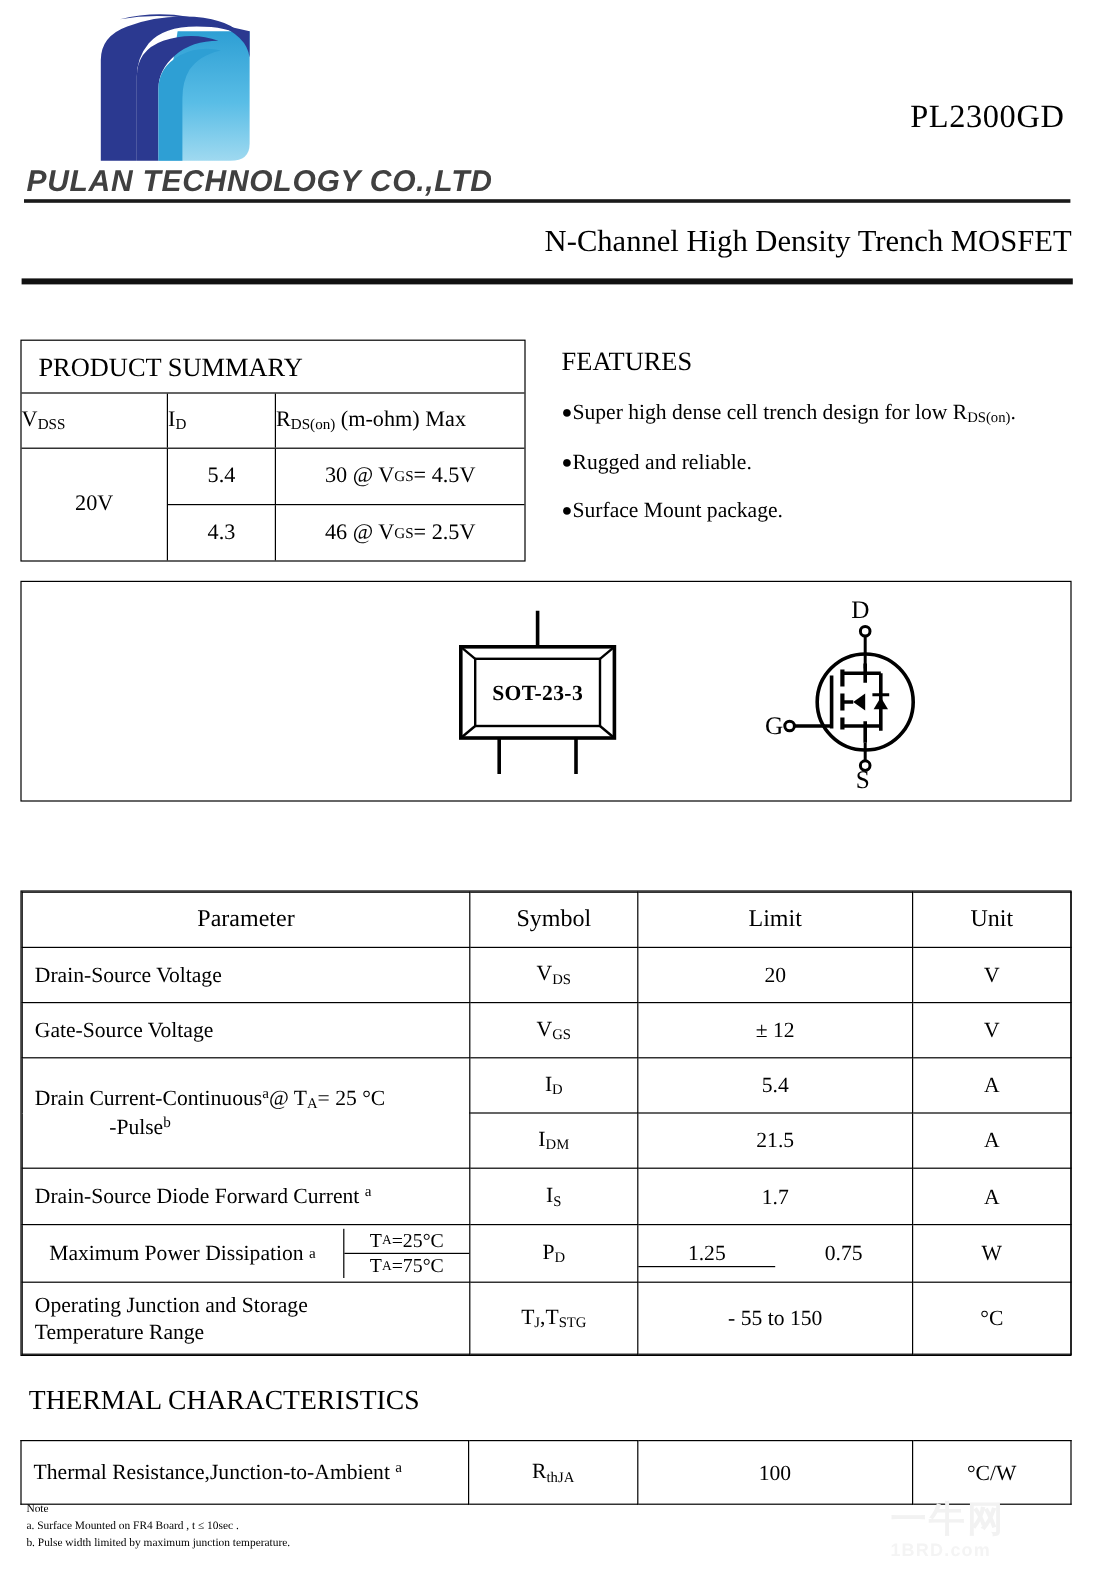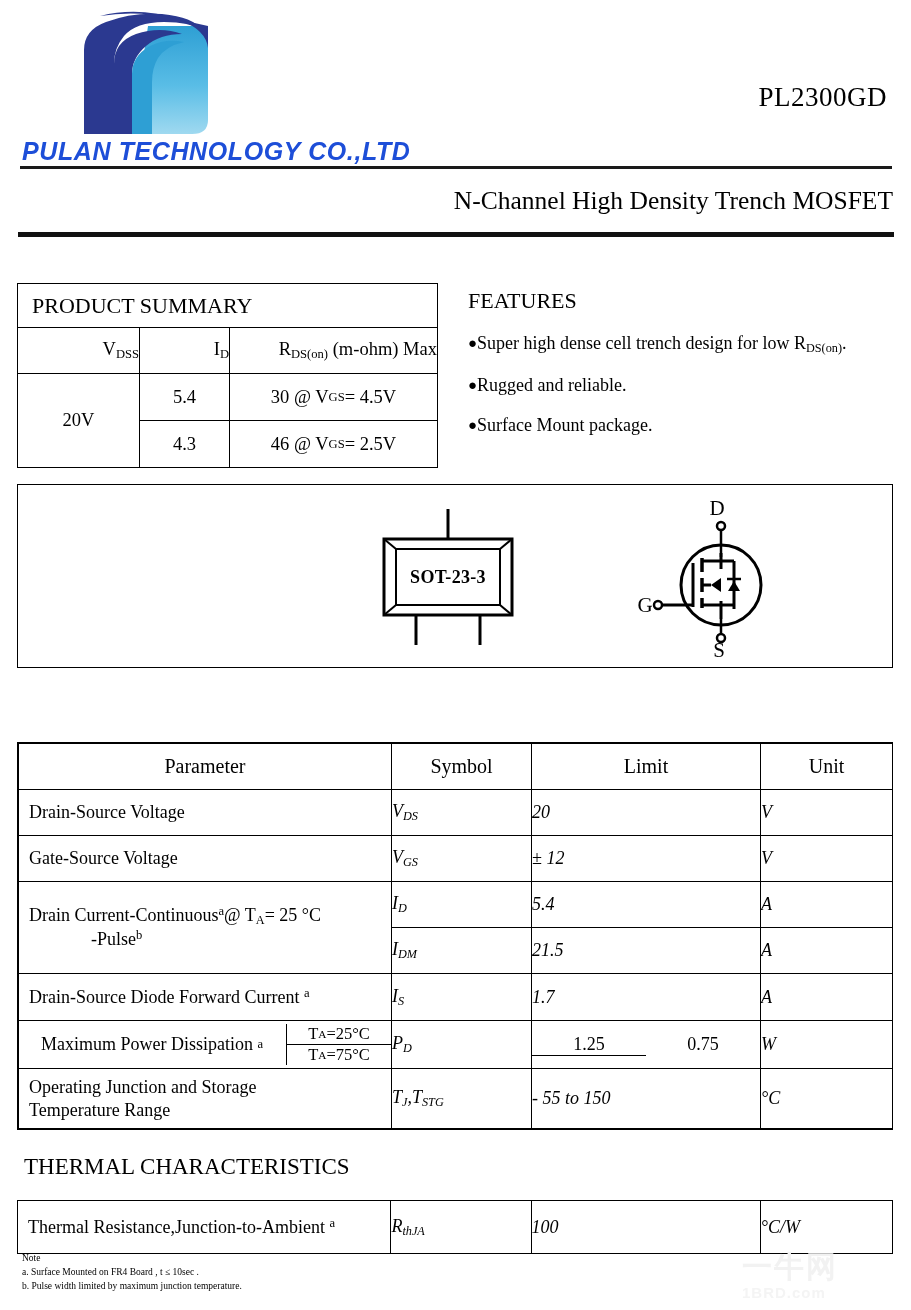--- a/index.html
+++ b/index.html
@@ -10,21 +10,21 @@
   .page{position:absolute;inset:0;}
 
   
   .header{position:absolute;left:0;top:0;width:911px;height:175px;}
   .logo-wrap{position:absolute;left:40px;top:8px;width:185px;height:135px;}
   .logo-wrap svg{display:block;}
   .company{
     position:absolute;left:22px;top:137px;
     font-family:"Liberation Sans","DejaVu Sans",sans-serif;
     font-style:italic;font-weight:bold;font-size:25px;letter-spacing:.6px;
-    color:#1d4ed8;white-space:nowrap;
+    color:#404040;white-space:nowrap;
   }
   .partno{
     position:absolute;right:24px;top:82px;
     font-size:27px;letter-spacing:.5px;white-space:nowrap;
   }
   .rule-thin{position:absolute;left:20px;top:166px;width:872px;height:3px;background:#1a1a1a;}
   .subtitle{
     position:absolute;right:18px;top:186px;
     font-size:25.5px;white-space:nowrap;
   }
@@ -41,21 +41,21 @@
     display:flex;align-items:center;padding-left:14px;font-size:22px;
   }
   .sum-grid{position:absolute;left:0;top:44px;width:100%;height:139px;}
   .sum-hdr{
     position:absolute;left:0;top:0;width:100%;height:46px;
     border-bottom:1.4px solid #000;box-sizing:border-box;display:flex;
   }
   .sum-hdr .c1{width:122px;border-right:1.4px solid #000;box-sizing:border-box;}
   .sum-hdr .c2{width:90px;border-right:1.4px solid #000;box-sizing:border-box;}
   .sum-hdr .c3{flex:1;}
-  .sum-hdr>div{display:flex;align-items:center;justify-content:flex-end;font-size:18.5px;}
+  .sum-hdr>div{display:flex;align-items:center;justify-content:flex-start;font-size:18.5px;}
   .sum-body{position:absolute;left:0;top:46px;width:100%;height:93px;display:flex;}
   .sum-vdss{
     width:122px;border-right:1.4px solid #000;box-sizing:border-box;
     display:flex;align-items:center;justify-content:center;font-size:18.5px;
   }
   .sum-rows{flex:1;display:flex;flex-direction:column;}
   .sum-row{flex:1;display:flex;}
   .sum-row.first{border-bottom:1.4px solid #000;}
   .sum-row .id{
     width:90px;border-right:1.4px solid #000;box-sizing:border-box;
@@ -96,21 +96,21 @@
   }
   .amr table{border-collapse:collapse;width:100%;table-layout:fixed;}
   .amr td,.amr th{
     border:1.2px solid #000;font-weight:normal;font-size:18px;padding:0;margin-left:36px;
   }
   .col-param{width:373px;}
   .col-sym{width:140px;}
   .col-limit{width:229px;}
   .col-unit{width:132px;}
   .amr th{height:45px;text-align:center;font-size:20px;}
-  .c-center{vertical-align:middle;font-style:italic;}
+  .c-center{text-align:center;vertical-align:middle;}
   .c-left{text-align:left;vertical-align:middle;padding-left:10px !important;}
   .rowh{height:46px;}
   .rowh2{height:47px;}
   .pd-split{padding:0 !important;vertical-align:middle;}
   .pd-inner{display:flex;width:100%;height:100%;align-items:stretch;}
   .pd-name{
     flex:1;display:flex;align-items:center;padding-left:22px;font-size:18px;
     border-right:1.2px solid #000;box-sizing:border-box;text-align:right;
   }
   .pd-temps{width:104px;display:flex;flex-direction:column;}

